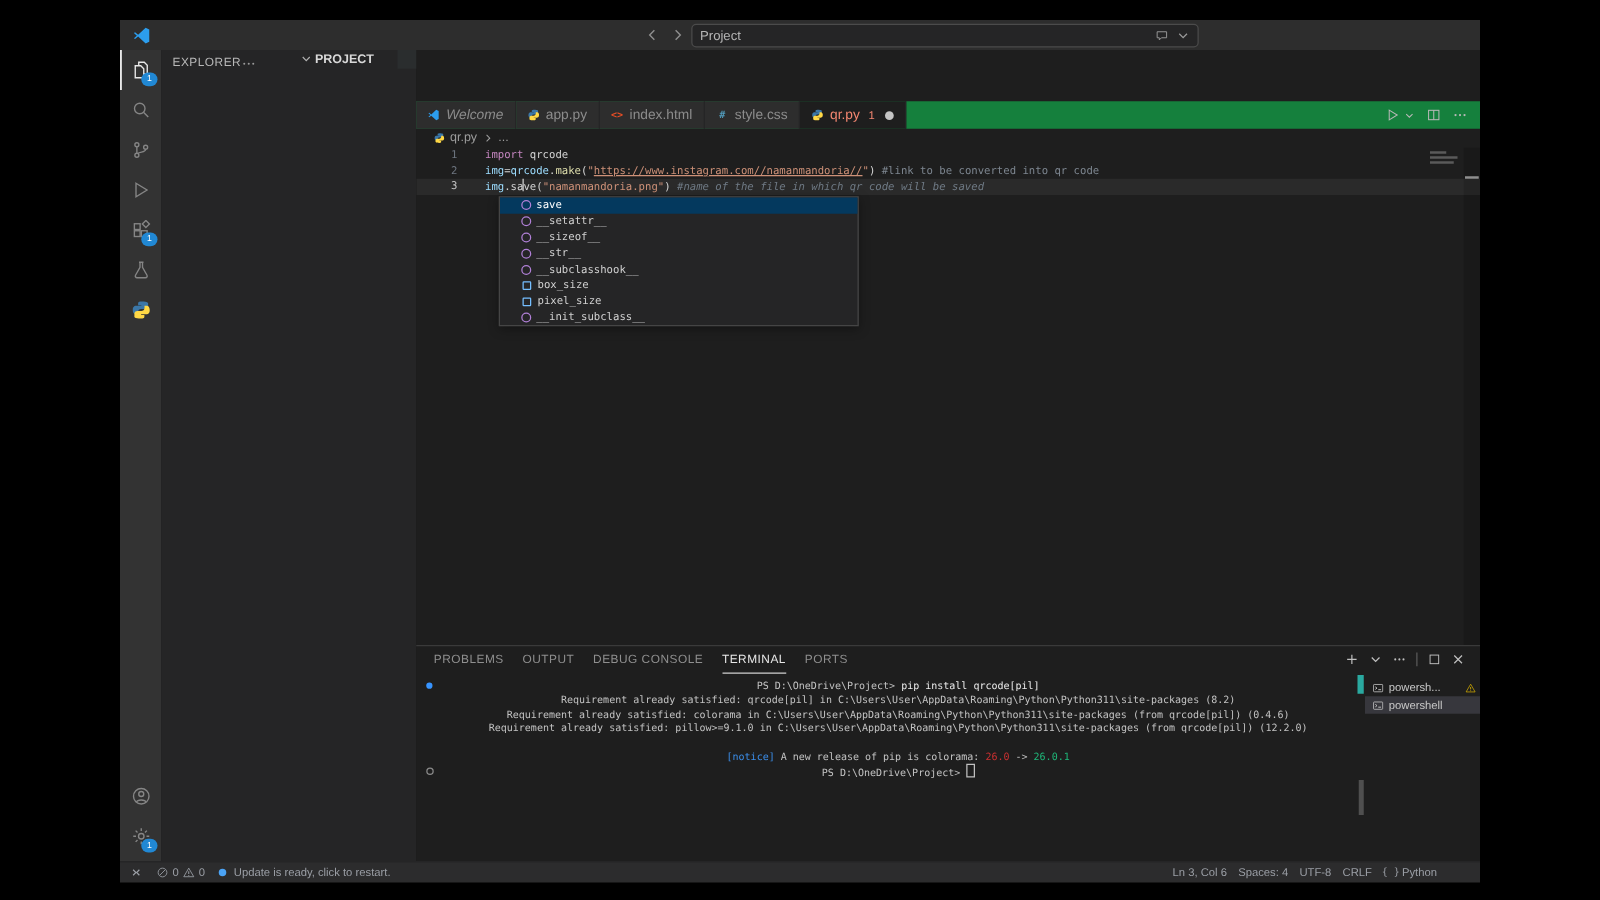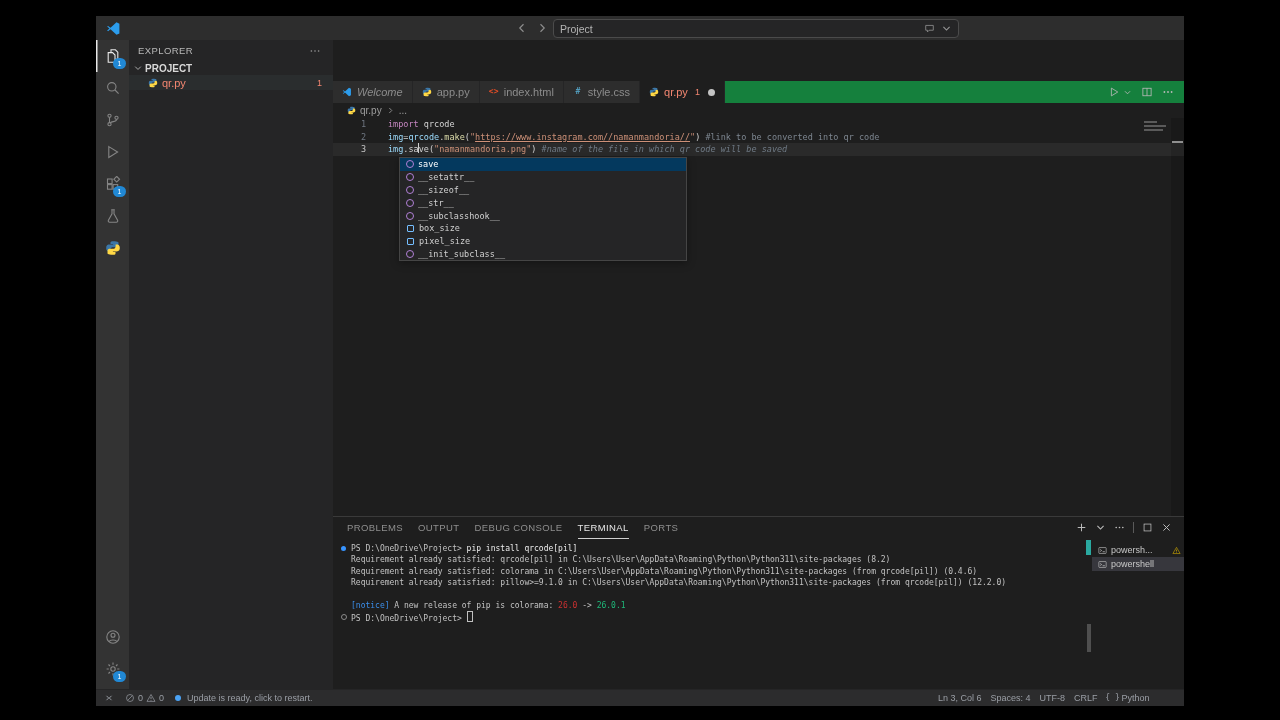--- a/index.html
+++ b/index.html
@@ -21,21 +21,21 @@
   
   .main{flex:1;display:flex;min-height:0;}
   .activitybar{width:33px;background:#333333;display:flex;flex-direction:column;align-items:center;flex:none;}
   .ab-item{width:33px;height:32px;display:flex;align-items:center;justify-content:center;color:#858585;position:relative;}
   .ab-item.active{color:#e8e8e8;box-shadow:inset 1.5px 0 0 #e8e8e8;}
   .ab-item .icon{width:16px;height:16px;}
   .ab-badge{position:absolute;right:3px;bottom:3px;min-width:11px;height:11px;border-radius:6px;
             background:#2188d4;color:#fff;font-size:7px;line-height:11px;text-align:center;padding:0 1px;}
   .ab-bottom{margin-top:auto;margin-bottom:4px;}
   
-  .sidebar{width:204px;background:#252526;display:flex;flex-direction:column;flex:none;color:#cccccc;min-height:0;}
+  .sidebar{width:204px;background:#252526;display:flex;flex:none;color:#cccccc;min-height:0;gap:19px;}
   .sb-header{height:21px;display:flex;align-items:center;padding:0 12px 0 9px;font-size:9.5px;
              letter-spacing:.4px;color:#b8b8b8;flex:none;}
   .sb-header .icon{margin-left:auto;width:12px;height:12px;color:#9a9a9a;}
   .sb-row{height:14px;display:flex;align-items:center;font-size:10px;font-weight:bold;color:#d8d8d8;
           padding-left:4px;gap:2px;flex:none;}
   .sb-row .icon{width:10px;height:10px;color:#b0b0b0;}
   .file-row{height:15px;display:flex;align-items:center;gap:4px;padding-left:19px;background:#2a2d2e;
             font-size:11px;flex:none;}
   .file-row .icon{width:10px;height:10px;}
   .file-name.err{color:#f48771;}
@@ -71,39 +71,39 @@
   .tk.plain{color:#d4d4d4;} .tk.com{color:#7d8690;} .tk.italic{font-style:italic;color:#6f7a85;}
   .tk.link{text-decoration:underline;}
   .caret{display:inline-block;width:1px;height:10px;background:#d0d0d0;vertical-align:-1px;margin:0 -.5px;}
   .minimap{position:absolute;right:14px;top:3px;width:26px;}
   .minimap div{height:2px;margin-bottom:2px;background:#5a5a5a;}
   .ov-ruler{position:absolute;right:0;top:0;bottom:0;width:13px;background:rgba(0,0,0,0.14);}
   .ov-mark{position:absolute;top:23px;left:1px;right:1px;height:2px;background:#8f8f8f;}
   
   .suggest{position:absolute;left:66px;top:39px;width:286px;background:#252526;border:1px solid #454545;
            z-index:6;box-shadow:0 2px 8px rgba(0,0,0,.35);}
-  .sg-item{height:12.8px;display:flex;align-items:center;gap:4px;padding-left:6px;
+  .sg-item{height:12.8px;display:flex;align-items:center;gap:4px;padding-left:17px;
            font-family:"DejaVu Sans Mono",monospace;font-size:8.5px;color:#d0d0d0;}
   .sg-item.selected{background:#04395e;color:#fff;}
   .sg-ico{width:8px;height:8px;flex:none;display:inline-block;box-sizing:border-box;}
   .sg-ico.method{border:1.3px solid #b180d7;border-radius:50%;}
   .sg-ico.field{border:1.3px solid #75beff;border-radius:1px;margin:0 1px;width:7px;height:7px;}
   
   .panel{height:172px;border-top:1px solid #3a3a3a;display:flex;flex-direction:column;flex:none;}
   .panel-head{height:21px;display:flex;align-items:center;padding-left:14px;flex:none;}
   .ptab{font-size:9.5px;letter-spacing:.4px;color:#8f8f8f;margin-right:15px;height:100%;
         display:flex;align-items:center;border-bottom:1px solid transparent;cursor:default;}
   .ptab.active{color:#e7e7e7;border-bottom-color:#d0d0d0;}
   .panel-actions{margin-left:auto;display:flex;align-items:center;gap:8px;padding-right:12px;color:#c0c0c0;}
   .panel-actions .icon{width:11px;height:11px;}
   .pa-sep{width:1px;height:11px;background:#5a5a5a;}
   .panel-body{flex:1;display:flex;min-height:0;}
   .term-out{flex:1;padding:5px 0 0 8px;font-family:"DejaVu Sans Mono",monospace;font-size:8px;
             line-height:11.4px;color:#cccccc;overflow:hidden;}
-  .tline{white-space:pre;position:relative;padding-left:10px;height:11.4px;}
+  .tline{white-space:pre;position:relative;padding-left:10px;height:11.4px;text-align:center;}
   .tdeco{position:absolute;left:0;top:3px;width:5px;height:5px;border-radius:50%;}
   .tdeco.dot-blue{background:#3794ff;}
   .tdeco.circle{border:1px solid #8a8a8a;width:4px;height:4px;}
   .ts.cmd{color:#ececec;} .ts.plain{color:#c3c3c3;} .ts.cyan{color:#3b8eea;}
   .ts.red{color:#cd3131;} .ts.green{color:#1fb87a;}
   .tcursor{display:inline-block;width:4.5px;height:9px;border:1px solid #c0c0c0;vertical-align:-1px;}
   .term-scroll{width:6px;position:relative;flex:none;}
   .tmark{position:absolute;top:2px;left:0;width:5px;height:15px;background:#2aa9a0;}
   .tthumb{position:absolute;top:86px;left:1px;width:4px;height:28px;background:#4f4f4f;}
   .term-list{width:92px;padding-top:5px;flex:none;font-size:9px;color:#c8c8c8;}

